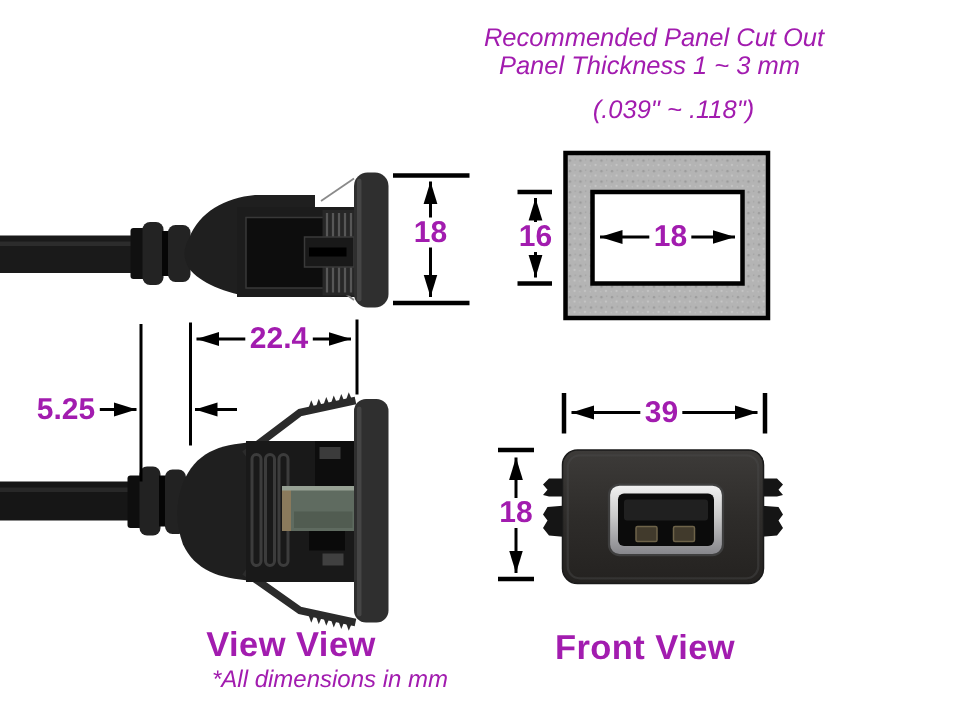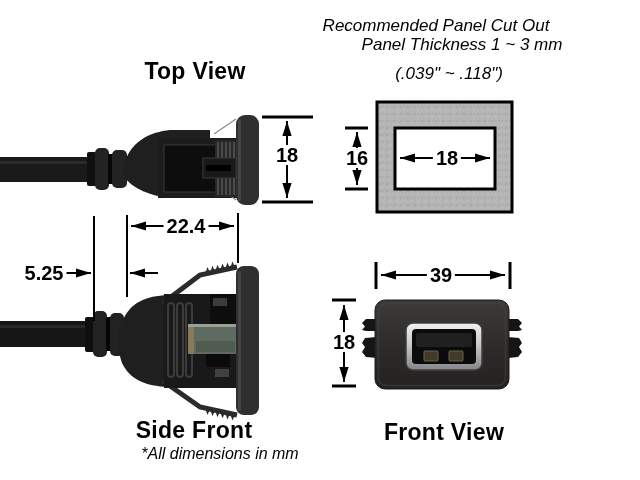--- a/index.html
+++ b/index.html
@@ -2,21 +2,21 @@
 <html style="--background: #ffffff; --line: #000000; --panel_gray: #b4b4b4; --plastic_black: #1f1f1f; --bezel_gray: #2f2f2f; --metal_silver: #d8d8d8;"><head>
 <meta charset="utf-8">
 <style>
   html,body{margin:0;padding:0;}
   .stage{
     position:relative;width:640px;height:480px;overflow:hidden;
     background:var(--background,#ffffff);
     font-family:"Liberation Sans",sans-serif;
   }
   .stage svg{position:absolute;left:0;top:0;}
-  .t{position:absolute;transform:translate(-50%,-50%);color:#000000;white-space:nowrap;line-height:1;}
+  .t{position:absolute;transform:translate(-50%,-50%);color:#a21caf;white-space:nowrap;line-height:1;}
   .title{font-size:23px;font-weight:bold;letter-spacing:.3px;}
   .note{font-size:17px;font-style:italic;}
   .note-b{font-size:16px;font-style:italic;margin-left:19px;}
   .dim{font-size:20px;font-weight:bold;background:var(--background,#ffffff);padding:0 3px;}
 </style>
 </head>
 <body>
 
 <div class="stage">
 
@@ -168,31 +168,30 @@
       <line x1="441" y1="275" x2="381" y2="275" marker-end="url(#ah)"></line>
       <line x1="441" y1="275" x2="505" y2="275" marker-end="url(#ah)"></line>
 
       <line x1="332" y1="300" x2="356" y2="300" stroke-width="3"></line>
       <line x1="332" y1="386" x2="356" y2="386" stroke-width="3"></line>
       <line x1="344" y1="342" x2="344" y2="305" marker-end="url(#ah)"></line>
       <line x1="344" y1="342" x2="344" y2="382" marker-end="url(#ah)"></line>
     </g>
   </svg>
 
-  <span class="t title" style="left:195px;top:71px">Top View</span>
 
   <span class="t note" style="left:436px;top:25px">Recommended Panel Cut Out</span>
-  <span class="t note" style="left:462px;top:44px">Panel Thickness 1 ~ 3 mm</span>
+  <span class="t note" style="left:433px;top:44px">Panel Thickness 1 ~ 3 mm</span>
   <span class="t note" style="left:449px;top:73px">(.039" ~ .118")</span>
 
   <span class="t dim" style="left:287px;top:155px">18</span>
   <span class="t dim" style="left:186px;top:226px">22.4</span>
   <span class="t dim" style="left:44px;top:273px">5.25</span>
   <span class="t dim" style="left:357px;top:158px">16</span>
   <span class="t dim" style="left:447px;top:158px">18</span>
   <span class="t dim" style="left:441px;top:275px">39</span>
   <span class="t dim" style="left:344px;top:342px">18</span>
 
-  <span class="t title" style="left:194px;top:430px">Side Front</span>
+  <span class="t title" style="left:194px;top:430px">View View</span>
   <span class="t note-b" style="left:201px;top:454px">*All dimensions in mm</span>
-  <span class="t title" style="left:444px;top:432px">Front View</span>
+  <span class="t title" style="left:430px;top:432px">Front View</span>
 
 </div>
 
 </body></html>

